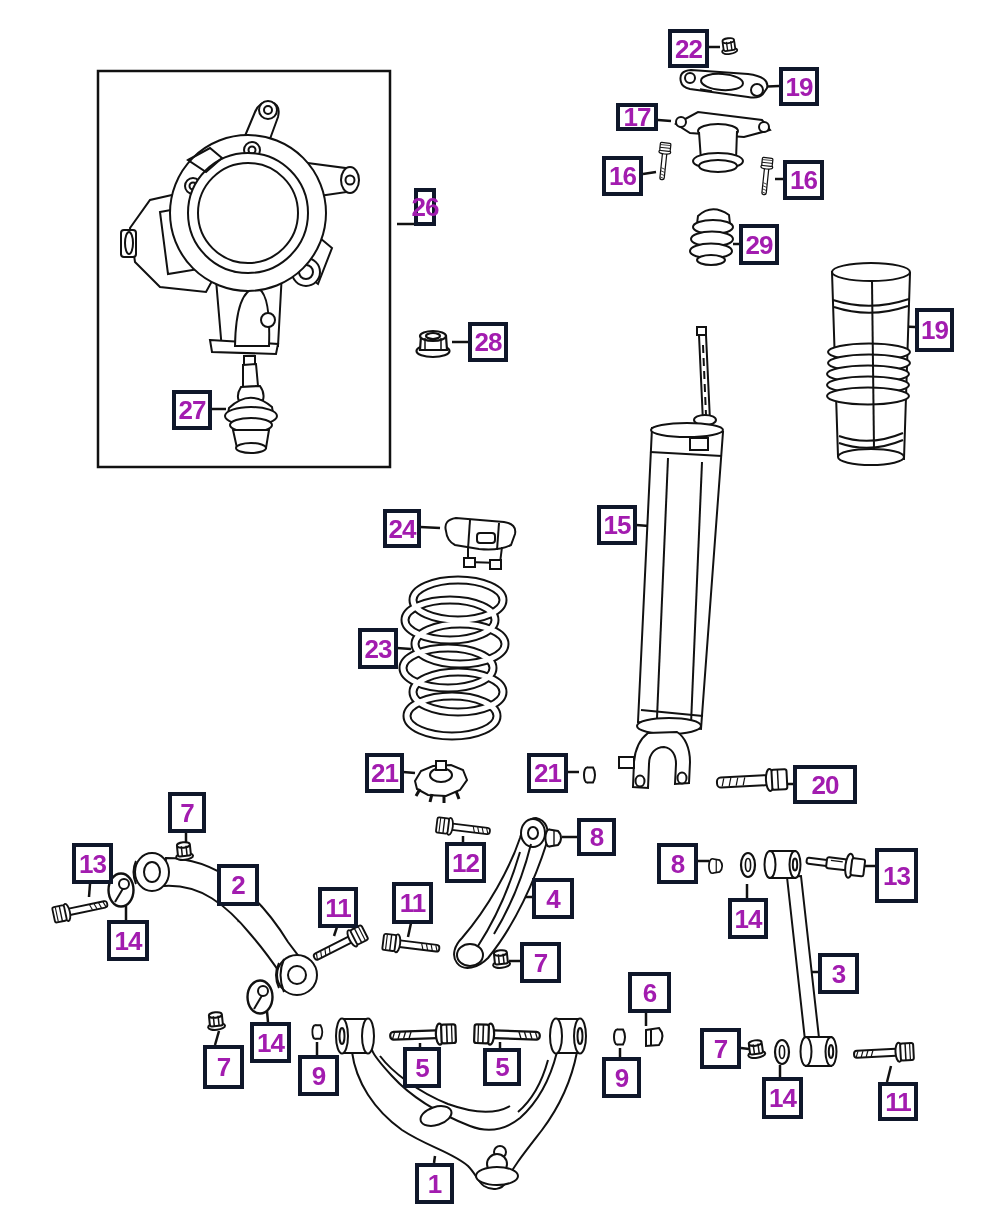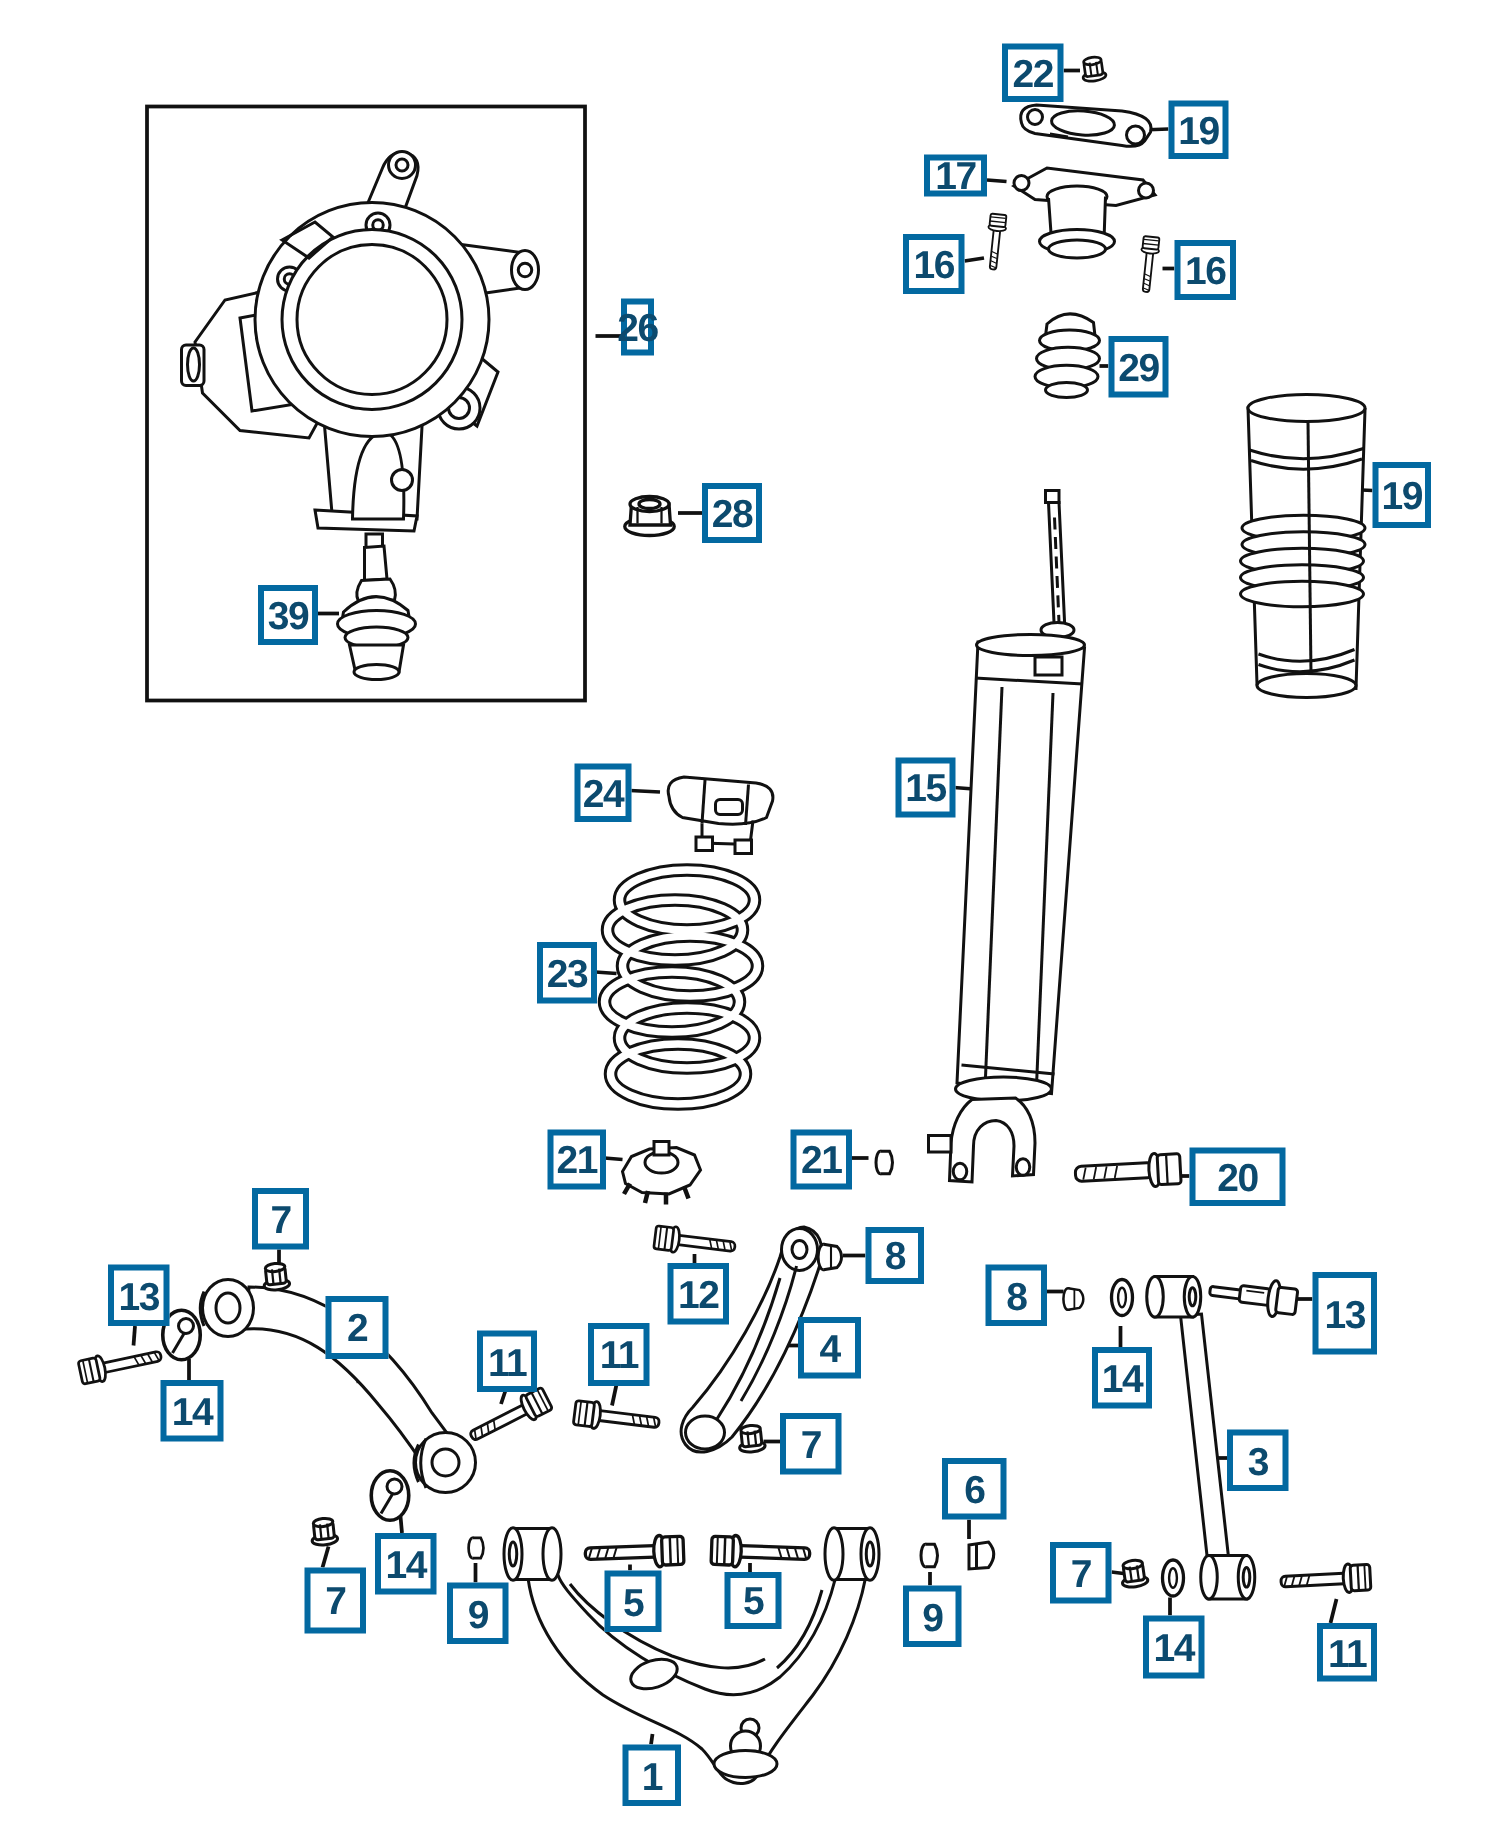--- a/index.html
+++ b/index.html
@@ -1,20 +1,20 @@
 <!DOCTYPE html>
 <html><head>
 <meta charset="utf-8">
 <style>
   html,body{margin:0;padding:0;background:#fff;}
   .stage{position:relative;width:1000px;height:1214px;background:#fff;overflow:hidden;
          font-family:"Liberation Sans",sans-serif;}
   .stage svg{position:absolute;left:0;top:0;}
-  .callout{position:absolute;box-sizing:border-box;border:4px solid #0369a1;background:#fff;
-           color:#0c4a6e;display:flex;align-items:center;justify-content:center;
+  .callout{position:absolute;box-sizing:border-box;border:4px solid #0f172a;background:#fff;
+           color:#a21caf;display:flex;align-items:center;justify-content:center;
            font-weight:700;font-size:26px;line-height:1;letter-spacing:-1px;
            font-family:"Liberation Sans",sans-serif;}
 </style>
 </head>
 <body>
 
 <div class="stage">
 
 <svg width="1000" height="1214" viewBox="0 0 1000 1214">
   <defs>
@@ -351,22 +351,22 @@
     <path d="M556,1019 L580,1019 L580,1053 L556,1053 Z"></path>
     <ellipse cx="556" cy="1036" rx="6" ry="17.5"></ellipse>
     <ellipse cx="580" cy="1036" rx="6" ry="17.5"></ellipse>
     <ellipse cx="580" cy="1036" rx="2.5" ry="8"></ellipse>
   </g>
 
   <use href="#bolt-h" transform="translate(443,1034) rotate(-2) scale(1.1)"></use>
   <use href="#bolt-h" transform="translate(487,1034) rotate(2) scale(-1.1,1.1)"></use>
 </svg>
 
-<div class="callout" style="left:414px;top:199px;width:22px;height:38px">26</div>
-<div class="callout" style="left:172px;top:390px;width:40px;height:40px">39</div>
+<div class="callout" style="left:414px;top:188px;width:22px;height:38px">26</div>
+<div class="callout" style="left:172px;top:390px;width:40px;height:40px">27</div>
 <div class="callout" style="left:468px;top:322px;width:40px;height:40px">28</div>
 <div class="callout" style="left:668px;top:29px;width:41px;height:39px">22</div>
 <div class="callout" style="left:779px;top:67px;width:40px;height:39px">19</div>
 <div class="callout" style="left:616px;top:103px;width:42px;height:28px">17</div>
 <div class="callout" style="left:602px;top:156px;width:41px;height:40px">16</div>
 <div class="callout" style="left:783px;top:160px;width:41px;height:40px">16</div>
 <div class="callout" style="left:739px;top:224px;width:40px;height:41px">29</div>
 <div class="callout" style="left:915px;top:308px;width:39px;height:44px">19</div>
 <div class="callout" style="left:597px;top:505px;width:40px;height:40px">15</div>
 <div class="callout" style="left:383px;top:509px;width:38px;height:39px">24</div>

